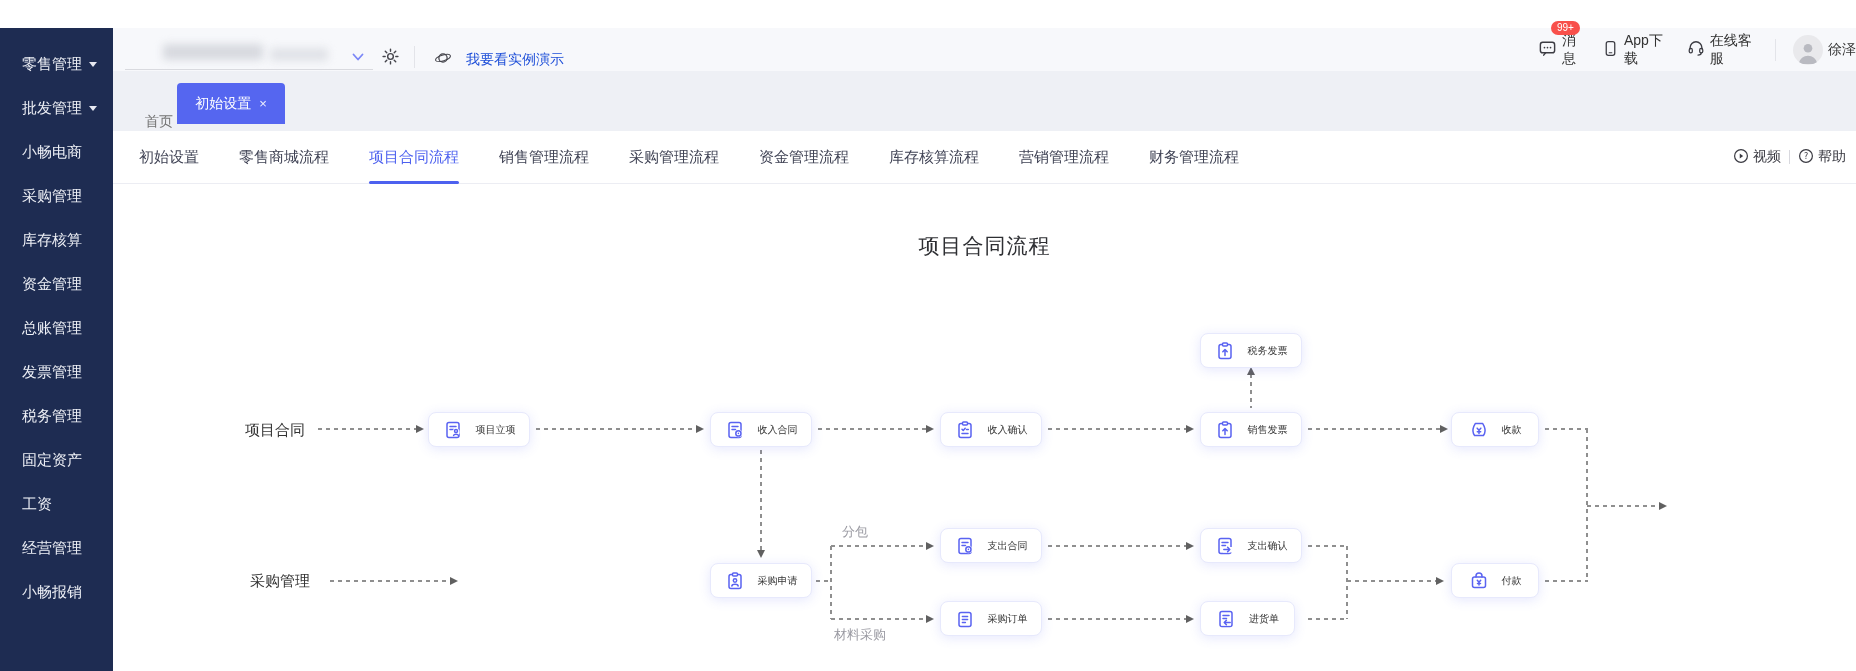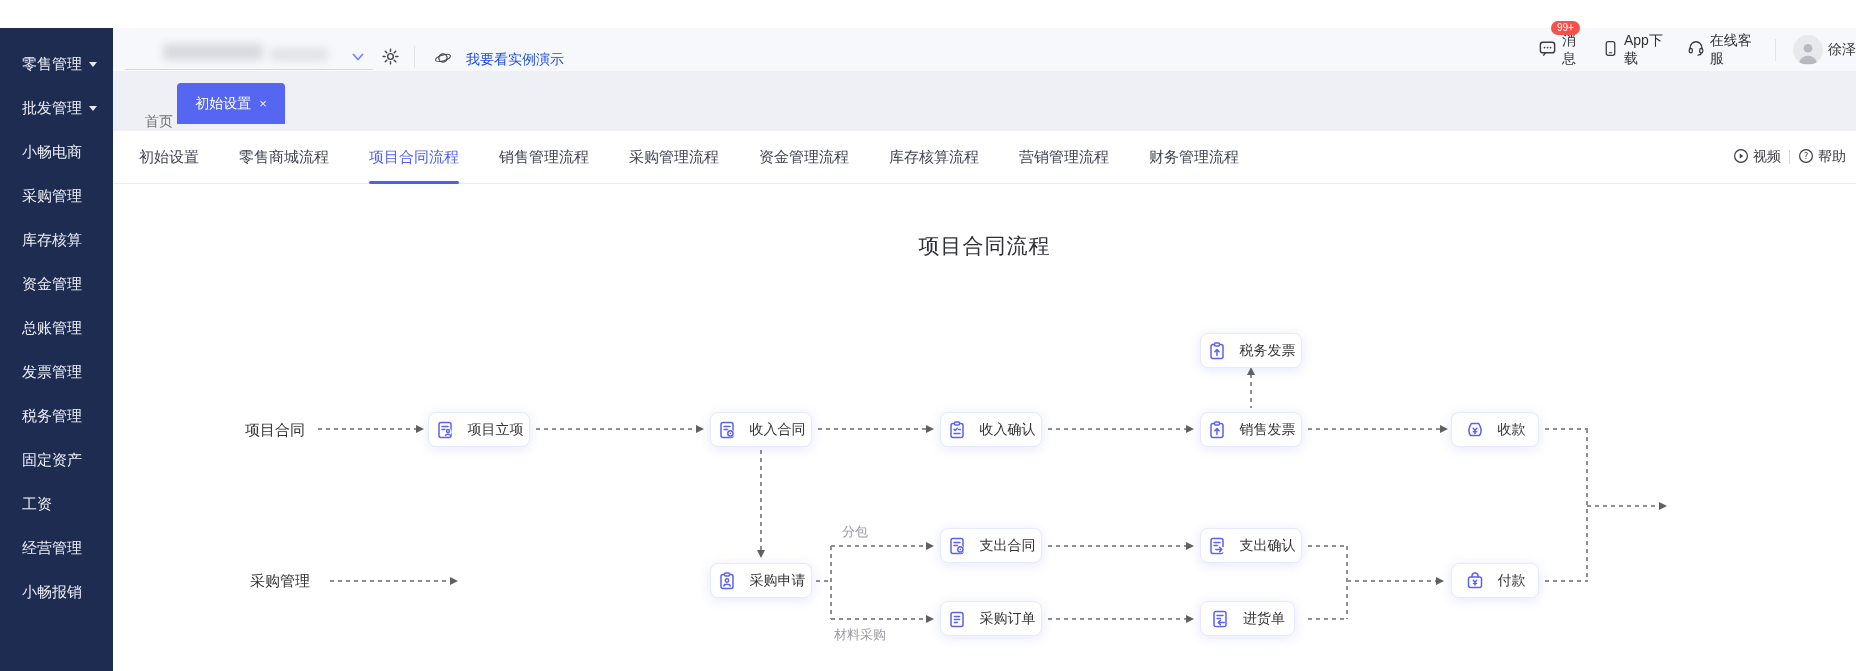--- a/index.html
+++ b/index.html
@@ -45,21 +45,21 @@
   .ctab.active { color:#4d61ef; }
   .ctab.active::after { content:''; position:absolute; left:0; right:0; bottom:0; height:3px; background:#4d61ef; border-radius:2px; }
   .ctabs-right { margin-left:auto; display:flex; align-items:center; gap:8px; font-size:14px; color:#3a3a42; white-space:nowrap; }
   .ctabs-right .sep { width:1px; height:14px; background:#d8d8de; }
   .ctr-item { display:flex; align-items:center; gap:4px; cursor:pointer; }
 
   .flow-title { position:absolute; left:113px; top:232px; width:1743px; text-align:center; font-size:21px; font-weight:500; color:#2e2f33; letter-spacing:1px; }
 
   
   .flow { position:absolute; left:0; top:0; width:1856px; height:671px; pointer-events:none; }
-  .node { position:absolute; height:35px; background:#fff; border:1px solid #e7e9fc; border-radius:8px; box-shadow:0 2px 12px rgba(95,103,241,.16); display:flex; align-items:center; justify-content:center; gap:13px; font-size:14px; color:#333; pointer-events:auto; cursor:pointer; }
+  .node { position:absolute; height:35px; background:#fff; border:1px solid #e7e9fc; border-radius:8px; box-shadow:0 2px 12px rgba(95,103,241,.16); display:flex; align-items:center; justify-content:center; gap:13px; font-size:10px; color:#333; pointer-events:auto; cursor:pointer; }
   .node svg { flex:0 0 auto; }
   .rowlab { position:absolute; font-size:15px; color:#333; height:18px; line-height:18px; }
   .edgelab { position:absolute; font-size:13px; color:#9a9aa2; white-space:nowrap; }
   .eh { position:absolute; height:2px; background:repeating-linear-gradient(90deg,#8f8f8f 0 4px,transparent 4px 8px); }
   .ev { position:absolute; width:2px; background:repeating-linear-gradient(180deg,#8f8f8f 0 4px,transparent 4px 8px); }
   .arr { position:absolute; width:0; height:0; }
   .arr.r { border-top:4.5px solid transparent; border-bottom:4.5px solid transparent; border-left:8px solid #606060; }
   .arr.u { border-left:4.5px solid transparent; border-right:4.5px solid transparent; border-bottom:8px solid #606060; }
   .arr.d { border-left:4.5px solid transparent; border-right:4.5px solid transparent; border-top:8px solid #606060; }
 </style>

